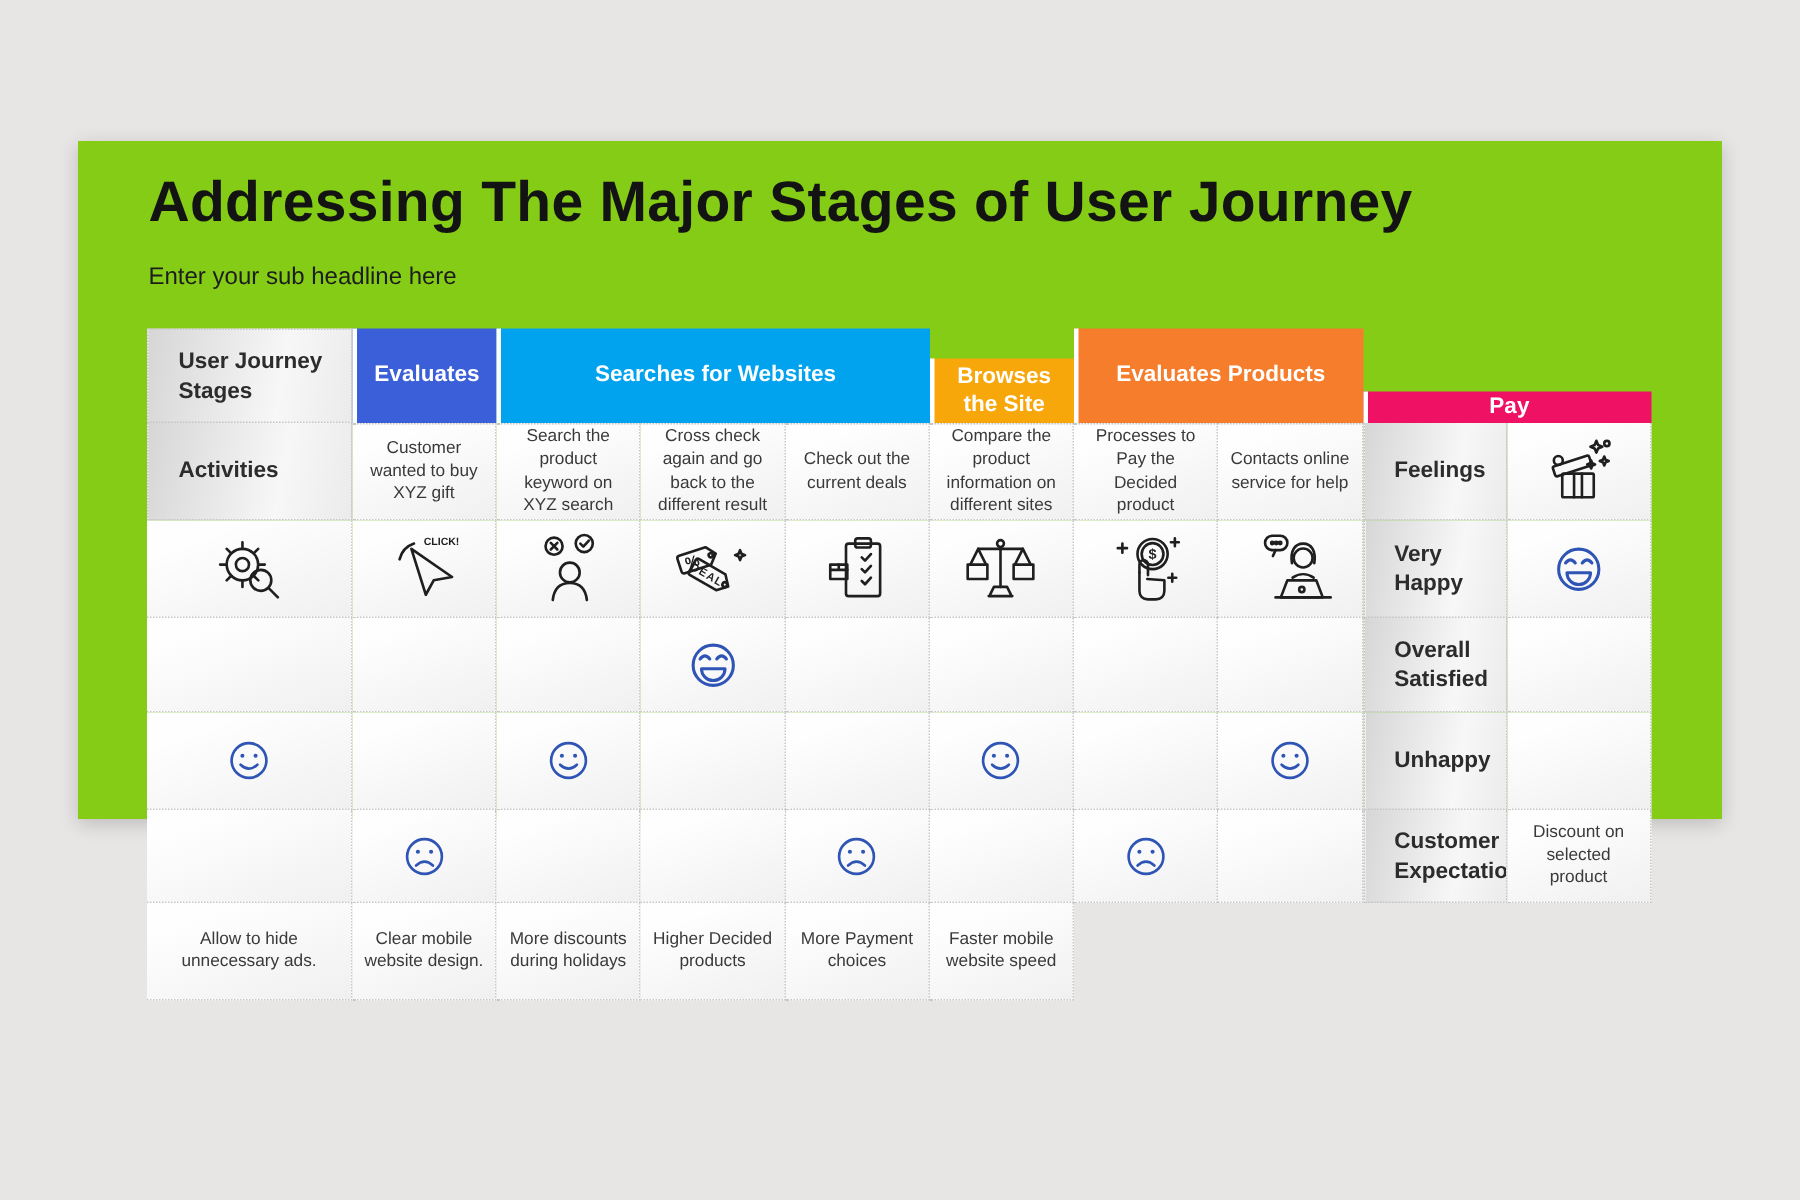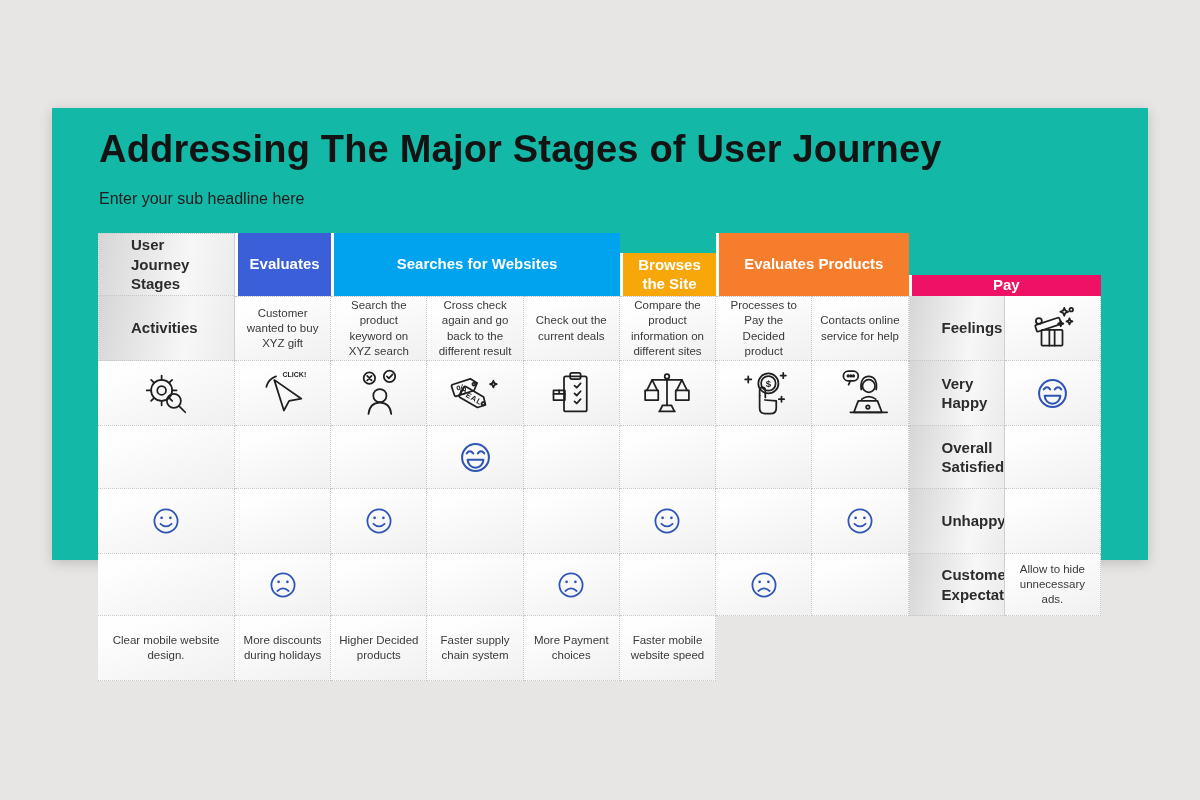--- a/index.html
+++ b/index.html
@@ -1,27 +1,27 @@
 <!DOCTYPE html>
 <html><head>
 <meta charset="utf-8">
 <style>
   html,body{margin:0;padding:0}
   body{width:1200px;height:800px;background:#e7e6e5;font-family:"Liberation Sans",sans-serif;position:relative;overflow:hidden}
-  .slide{position:absolute;left:52px;top:108px;width:1096px;height:452px;background:#14b8a6;box-shadow:0 3px 12px rgba(0,0,0,.18)}
+  .slide{position:absolute;left:52px;top:94px;width:1096px;height:452px;background:#84cc16;box-shadow:0 3px 12px rgba(0,0,0,.18)}
   .title{position:absolute;left:47px;top:20px;font-size:38px;font-weight:600;color:#131313;letter-spacing:.2px}
   .subtitle{position:absolute;left:47px;top:82px;font-size:16px;color:#1d1d1d}
   .journey{position:absolute;left:46px;top:125px;width:1003px;display:grid;
            grid-template-columns:137px repeat(9,1fr);
            grid-template-rows:63px 65px 65px 63px 65px 62px 65px}
   .cell{border-right:1px dotted #c6c6c6;border-bottom:1px dotted #c6c6c6;display:flex;align-items:center;justify-content:center;text-align:center;box-sizing:border-box;overflow:hidden}
   .body{background:linear-gradient(160deg,#fefefe 20%,#f0f0f0)}
   .txt{font-size:11.5px;color:#3a3a3a;line-height:1.32;padding:4px 7px}
   .bt{border-top:1px dotted #c6c6c6}
-  .rowlab{border-left:1px dotted #c6c6c6;background:linear-gradient(100deg,#d6d6d6,#f7f7f7 65%,#ebebeb);font-weight:bold;font-size:15px;color:#2c2c2c;justify-content:flex-start;text-align:left;padding-left:32px;padding-right:8px;line-height:1.3}
+  .rowlab{border-left:1px dotted #c6c6c6;background:linear-gradient(100deg,#d6d6d6,#f7f7f7 65%,#ebebeb);font-weight:bold;font-size:15px;color:#2c2c2c;justify-content:flex-start;text-align:left;padding-left:20px;padding-right:8px;line-height:1.3}
   .corner{border-top:1px dotted #c6c6c6}
   .chead{color:#fff;font-weight:bold;font-size:15px;border:none;border-left:3px solid #fff;line-height:1.25;padding:0 6px}
   .sp2{grid-column:span 2}.sp3{grid-column:span 3}
   .fi{fill:none;stroke:#1f1f1f;stroke-width:2;stroke-linecap:round;stroke-linejoin:round;width:56px;height:56px}
   .fi text{fill:#1f1f1f;stroke:none;font-family:"Liberation Sans",sans-serif}
   .emo{fill:none;stroke:currentColor;stroke-width:2.2;stroke-linecap:round;stroke-linejoin:round;width:32px;height:32px}
   .emo.big{width:37px;height:37px}
   .emo .dot{fill:currentColor;stroke:none}
 </style>
 </head>
@@ -265,21 +265,21 @@
           <circle class="dot" cx="14.5" cy="16" r="1.7"></circle>
           <circle class="dot" cx="25.5" cy="16" r="1.7"></circle>
           <path d="M13 27.5q7-6.5 14 0"></path>
         </svg>
     </div>
     <div class="cell body"></div>
 
     <div class="cell rowlab">
         <span>Customer Expectations</span>
       </div>
+    <div class="cell body txt">Discount on selected product</div>
     <div class="cell body txt">Allow to hide unnecessary ads.</div>
     <div class="cell body txt">Clear mobile website design.</div>
     <div class="cell body txt">More discounts during holidays</div>
     <div class="cell body txt">Higher Decided products</div>
-    <div class="cell body txt">Faster supply chain system</div>
     <div class="cell body txt">More Payment choices</div>
     <div class="cell body txt">Faster mobile website speed</div>
   </div>
 </div>
 
 </body></html>

